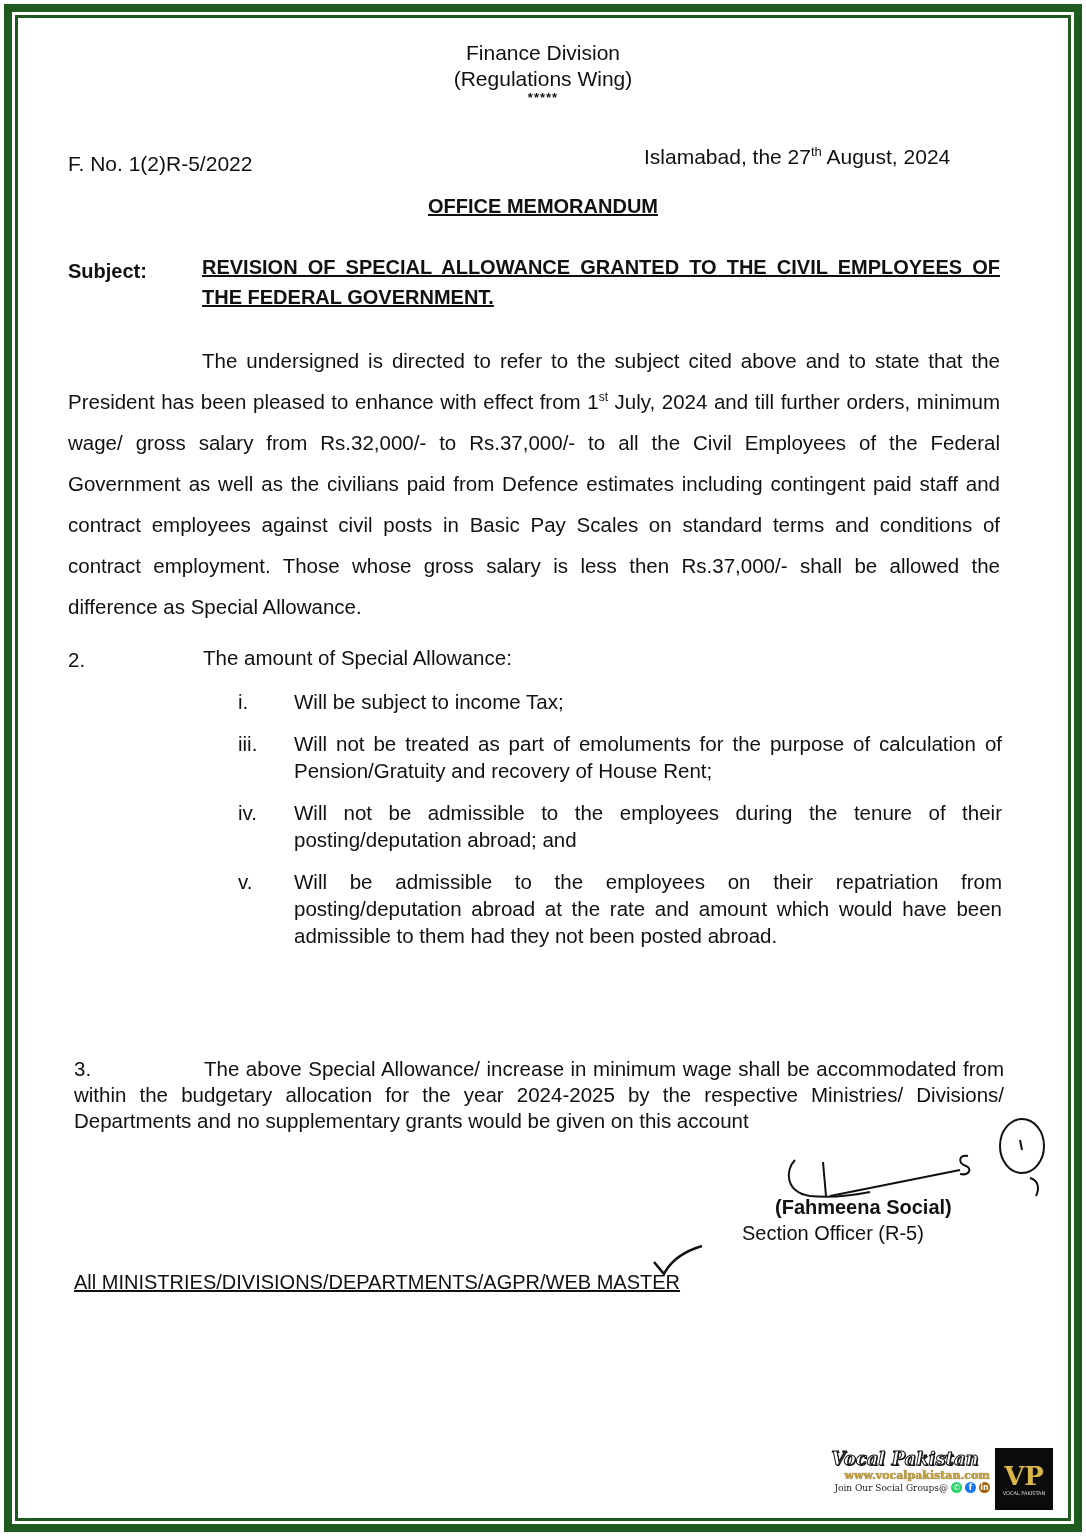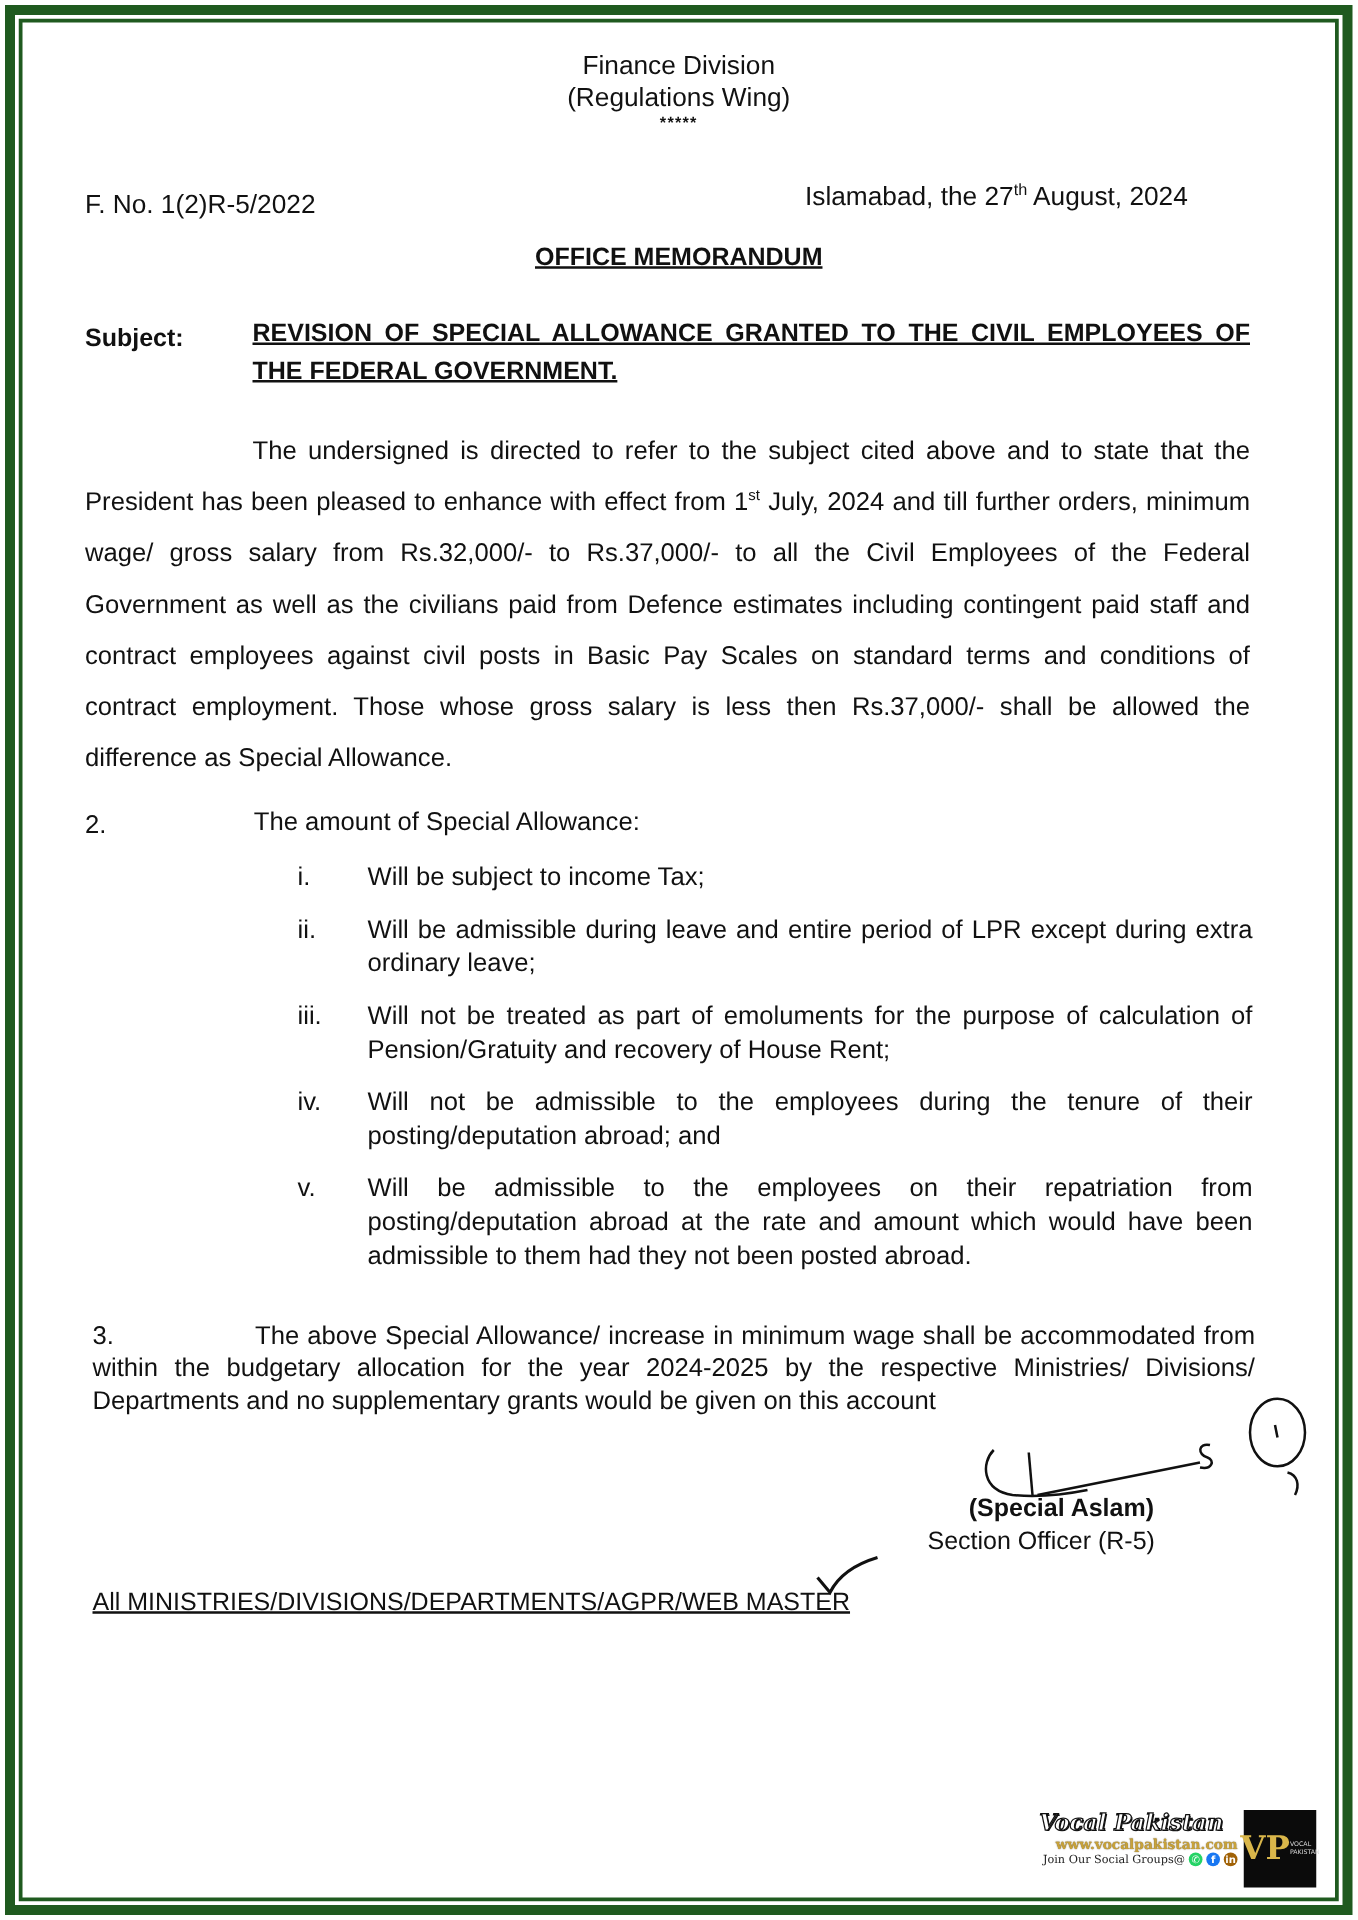--- a/index.html
+++ b/index.html
@@ -39,21 +39,21 @@
   .brand { left: 820px; top: 1448px; width: 170px; text-align: center; }
   .brand-name { font-family: "DejaVu Serif", serif; font-style: italic; font-weight: bold; font-size: 18px;
                 color: #fff; -webkit-text-stroke: 1px #111; text-shadow: 1px 1px 0 #111; }
   .brand-url { font-family: "DejaVu Serif", serif; font-weight: bold; font-size: 11px; color: #c8a23a;
                text-shadow: 0 0 1px #4a3a10; text-align: right; }
   .brand-join { font-family: "DejaVu Serif", serif; font-size: 9px; color: #222; display: flex;
                 align-items: center; justify-content: flex-end; gap: 3px; }
   .soc { width: 11px; height: 11px; border-radius: 50%; display: inline-block; color: #fff;
          font-size: 8px; line-height: 11px; text-align: center; font-weight: bold; font-family: "DejaVu Sans", sans-serif; }
   .logo-box { left: 995px; top: 1448px; width: 58px; height: 62px; background: #0b0b0b;
-              display: flex; flex-direction: row; align-items: center; justify-content: center; }
+              display: flex; flex-direction: column; align-items: center; justify-content: center; }
   .logo-vp { font-family: "DejaVu Serif", serif; font-weight: bold; font-size: 26px; color: #d9b64a; line-height: 28px; }
   .logo-cap { font-size: 5px; color: #ddd; font-family: "DejaVu Sans", sans-serif; }
 </style>
 </head>
 <body>
 
 <div class="frame-outer"></div>
 <div class="frame-inner"></div>
 
 <div class="abs header">
@@ -74,24 +74,20 @@
 
 <div class="abs p2-num">2.</div>
 <div class="abs p2-lead">The amount of Special Allowance:</div>
 
 <div class="abs items">
   <div class="item">
       <span class="num">i.</span>
       <span class="txt">Will be subject to income Tax;</span>
     </div>
   <div class="item">
-      <span class="num">ii.</span>
-      <span class="txt">Will be admissible during leave and entire period of LPR except during extra ordinary leave;</span>
-    </div>
-  <div class="item">
       <span class="num">iii.</span>
       <span class="txt">Will not be treated as part of emoluments for the purpose of calculation of Pension/Gratuity and recovery of House Rent;</span>
     </div>
   <div class="item">
       <span class="num">iv.</span>
       <span class="txt">Will not be admissible to the employees during the tenure of their posting/deputation abroad; and</span>
     </div>
   <div class="item">
       <span class="num">v.</span>
       <span class="txt">Will be admissible to the employees on their repatriation from posting/deputation abroad at the rate and amount which would have been admissible to them had they not been posted abroad.</span>
@@ -103,21 +99,21 @@
 <svg class="abs sig-svg" width="300" height="100" viewBox="0 0 300 100">
   <path d="M35 50 C25 60, 25 82, 50 86 C70 88, 90 86, 110 82" fill="none" stroke="#111" stroke-width="2"></path>
   <path d="M63 52 L66 86" fill="none" stroke="#111" stroke-width="2"></path>
   <path d="M70 86 L200 60" fill="none" stroke="#111" stroke-width="2"></path>
   <path d="M208 46 C198 44, 198 54, 206 56 C212 58, 210 66, 200 64" fill="none" stroke="#111" stroke-width="2"></path>
   <ellipse cx="262" cy="36" rx="22" ry="27" fill="none" stroke="#111" stroke-width="2"></ellipse>
   <path d="M260 30 L262 40" fill="none" stroke="#111" stroke-width="2"></path>
   <path d="M270 68 C278 70, 280 78, 276 86" fill="none" stroke="#111" stroke-width="2"></path>
 </svg>
 
-<div class="abs sig-name">(Special Aslam)</div>
+<div class="abs sig-name">(Fahmeena Social)</div>
 <div class="abs sig-title">Section Officer (R-5)</div>
 
 <svg class="abs tick-svg" width="60" height="40" viewBox="0 0 60 40">
   <path d="M6 22 L16 34 C22 22, 34 12, 54 6" fill="none" stroke="#111" stroke-width="2.5"></path>
 </svg>
 
 <div class="abs distribution">All MINISTRIES/DIVISIONS/DEPARTMENTS/AGPR/WEB MASTER</div>
 
 <div class="abs brand">
   <div class="brand-name">Vocal Pakistan</div>

